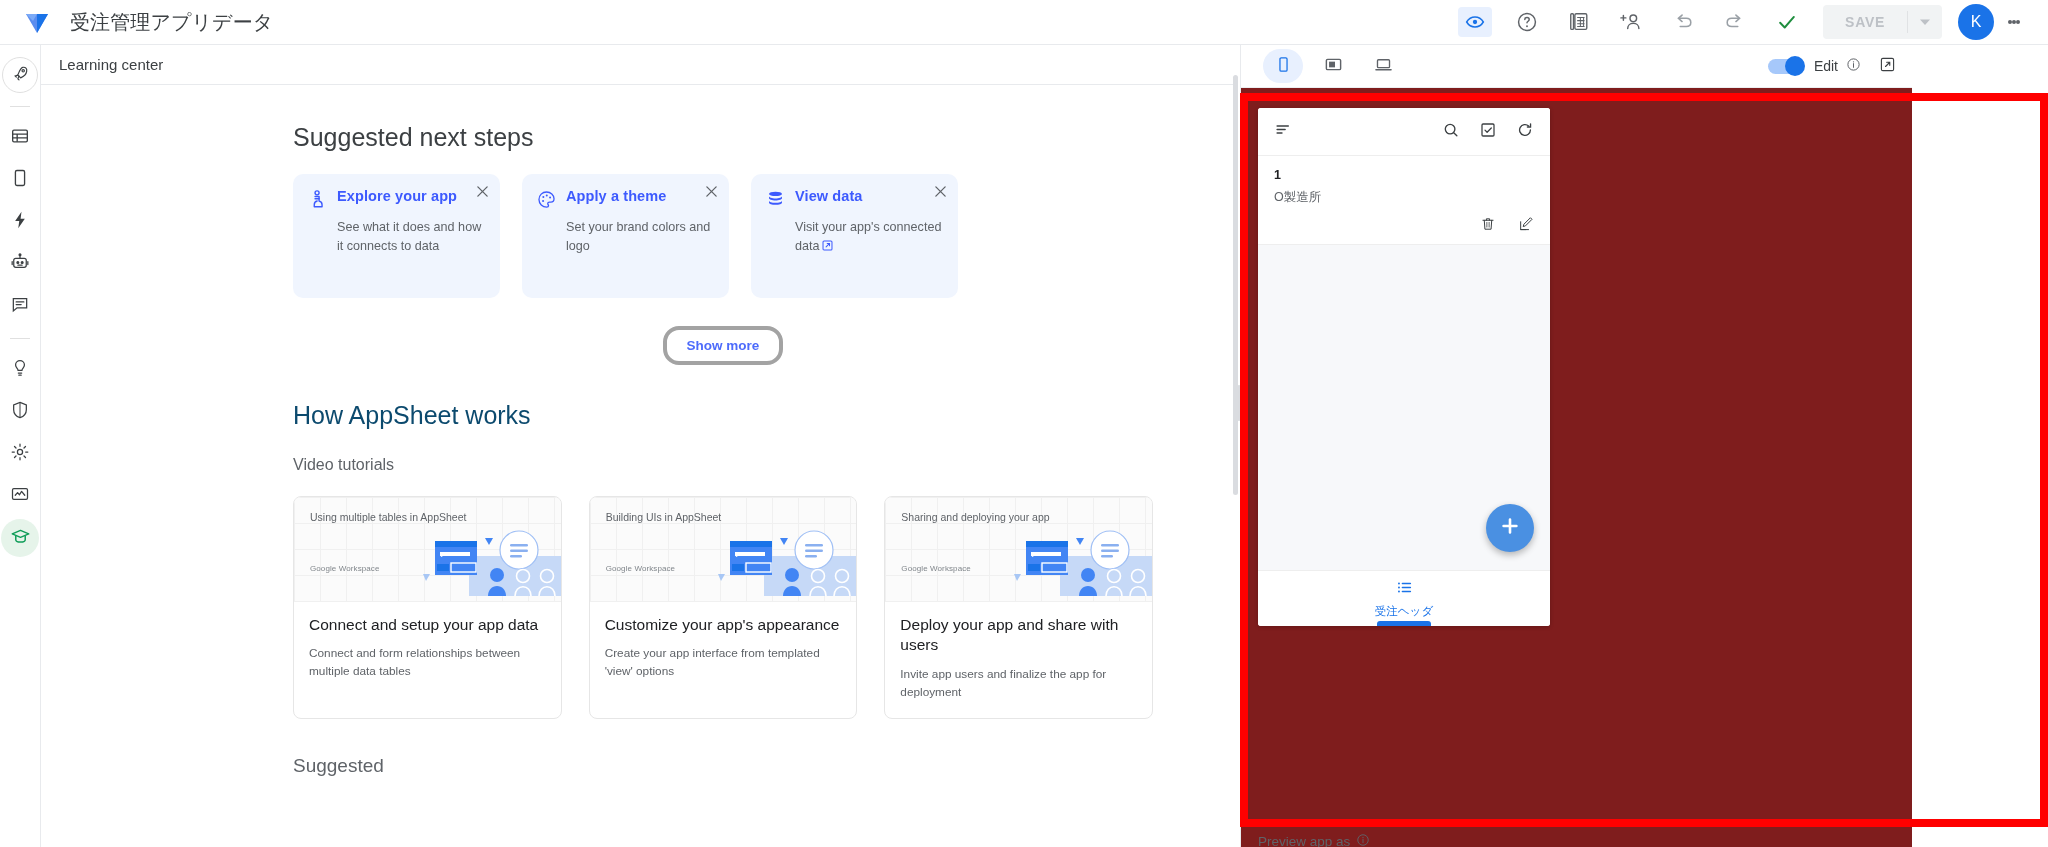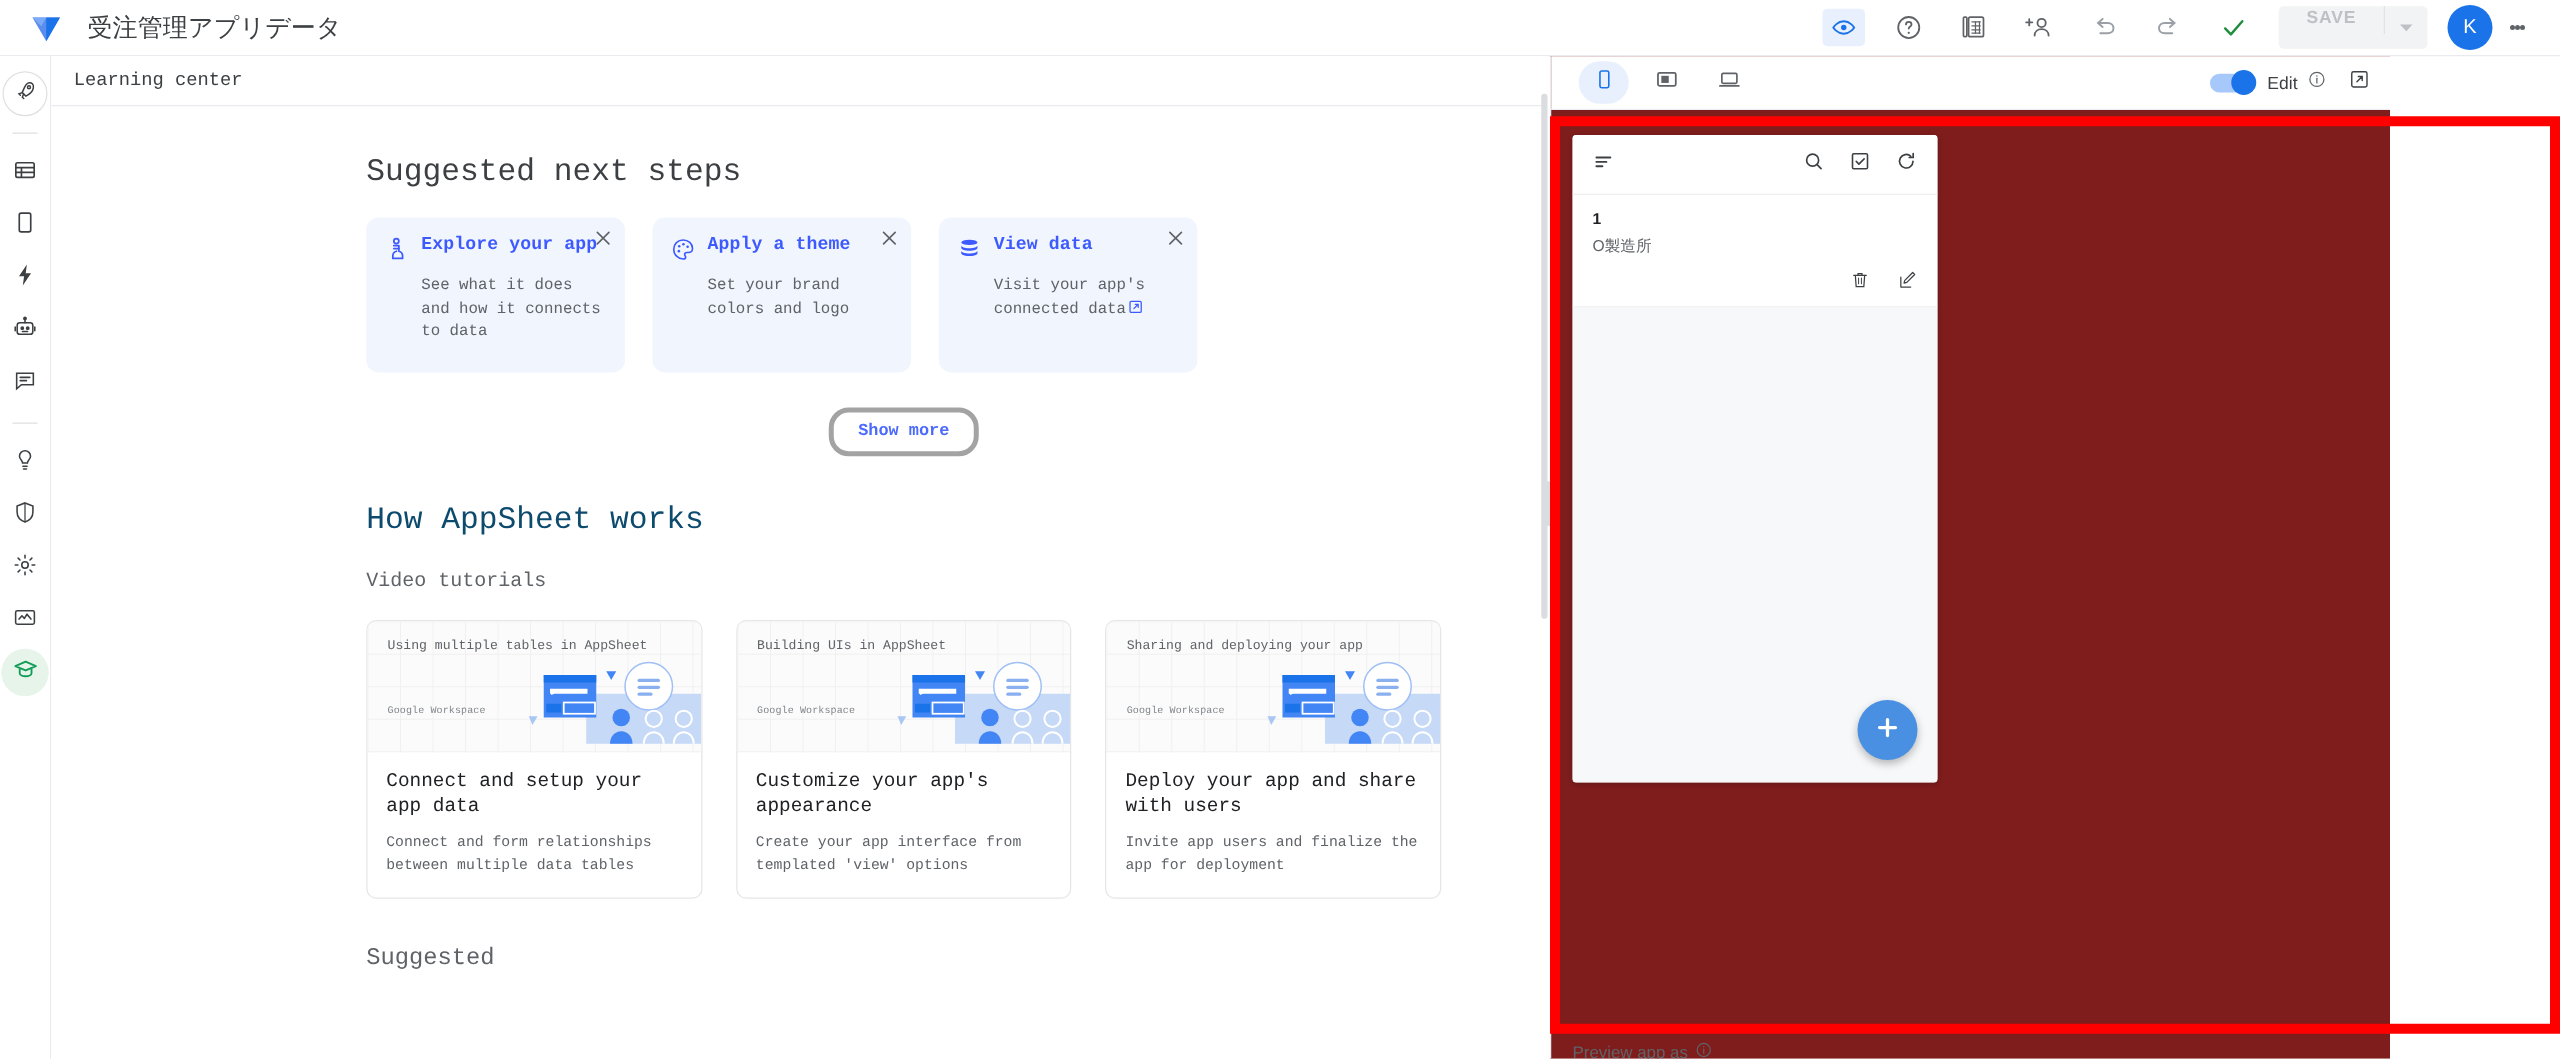--- a/index.html
+++ b/index.html
@@ -16,21 +16,21 @@
     position: absolute; top: 0; left: 0; width: 2048px; height: 45px;
     background: #fff; display: flex; align-items: center;
     border-bottom: 1px solid #e8eaed;
   }
   .brand-logo { margin-left: 20px; width: 34px; height: 34px; display: flex; align-items: center; justify-content: center; }
   .app-title { margin-left: 16px; font-size: 20px; color: #3c4043; letter-spacing: .1px; }
   .topbar-right { margin-left: auto; display: flex; align-items: center; gap: 0px; padding-right: 14px; }
   .tb-icon { width: 52px; height: 45px; display: flex; align-items: center; justify-content: center; cursor: pointer; }
   .tb-icon svg { display: block; }
   .preview-toggle-btn { background: #e8f0fe; border-radius: 4px; width: 34px; height: 30px; display:flex; align-items:center; justify-content:center; }
-  .save-group { display: flex; background: #f1f3f4; border-radius: 4px; height: 34px; margin-left: 10px; margin-right: 10px; }
+  .save-group { display: flex; align-items: center; background: #f1f3f4; border-radius: 4px; height: 34px; margin-left: 10px; margin-right: 10px; }
   .save-btn { font-size: 14px; color: #bdc1c6; font-weight: 600; letter-spacing: .7px; padding: 0 22px; cursor: default; }
   .save-divider { width: 1px; height: 22px; background: #e0e2e4; }
   .save-caret { width: 34px; display: flex; align-items: center; justify-content: center; }
   .avatar {
     width: 36px; height: 36px; border-radius: 50%; background: #1a73e8;
     color: #fff; font-size: 16px; font-weight: 500;
     display: flex; align-items: center; justify-content: center; margin-left: 6px; cursor: pointer;
   }
   .kebab { width: 40px; height: 45px; display: flex; align-items: center; justify-content: center; cursor: pointer; }
   .kebab i { display:block; width:4px; height:4px; border-radius:50%; background:#5f6368; margin:1.5px 0; }
@@ -46,21 +46,21 @@
     display: flex; align-items: center; justify-content: center;
     margin-bottom: 4px; cursor: pointer;
   }
   .rail-item.rocket { border: 1px solid #e0e0e0; width: 36px; height: 36px; }
   .rail-item.active { background: #e6f4ea; }
   .rail-sep { width: 20px; height: 1px; background: #e0e0e0; margin: 9px 0 12px 0; }
 
   
   .main {
     position: absolute; top: 45px; left: 41px; width: 1196px; height: 802px;
-    background: #fff; overflow: hidden; font-family: Liberation Mono, monospace;
+    background: #fff; overflow: hidden;
   }
   .main-header {
     height: 40px; display: flex; align-items: center;
     padding-left: 18px; border-bottom: 1px solid #e8eaed;
   }
   .main-header-title { font-size: 15px; color: #3c4043; }
 
   .content { padding: 38px 0 0 0; }
   .content-inner { width: 860px; margin-left: 252px; }
 
@@ -657,20 +657,32 @@
     <div class="ph-body">
       <div class="fab">
         <span>
           <svg width="24" height="24" viewBox="0 0 24 24" stroke="#ffffff" stroke-width="2.6" stroke-linecap="round">
             <path d="M12 5.6v12.8M5.6 12h12.8"></path>
           </svg>
         </span>
       </div>
     </div>
 
+    <div class="ph-nav">
+      <span>
+        <svg width="19" height="19" viewBox="0 0 24 24" stroke="#1a73e8" stroke-width="2" stroke-linecap="round">
+          <circle cx="5" cy="7" r="1.2" fill="#1a73e8" stroke="none"></circle>
+          <circle cx="5" cy="12" r="1.2" fill="#1a73e8" stroke="none"></circle>
+          <circle cx="5" cy="17" r="1.2" fill="#1a73e8" stroke="none"></circle>
+          <path d="M9.4 7h10M9.4 12h10M9.4 17h10"></path>
+        </svg>
+      </span>
+      <div class="ph-nav-label">受注ヘッダ</div>
+      <div class="ph-nav-bar"></div>
+    </div>
   </div>
 
   <div class="preview-as">
     <span>Preview app as</span>
     <span>
       <svg width="14" height="14" viewBox="0 0 24 24" fill="none" stroke="#5f6368" stroke-width="1.6">
         <circle cx="12" cy="12" r="9"></circle>
           <path d="M12 10.6v6" stroke-linecap="round"></path>
           <circle cx="12" cy="7.6" r="1" fill="#5f6368" stroke="none"></circle>
       </svg>

